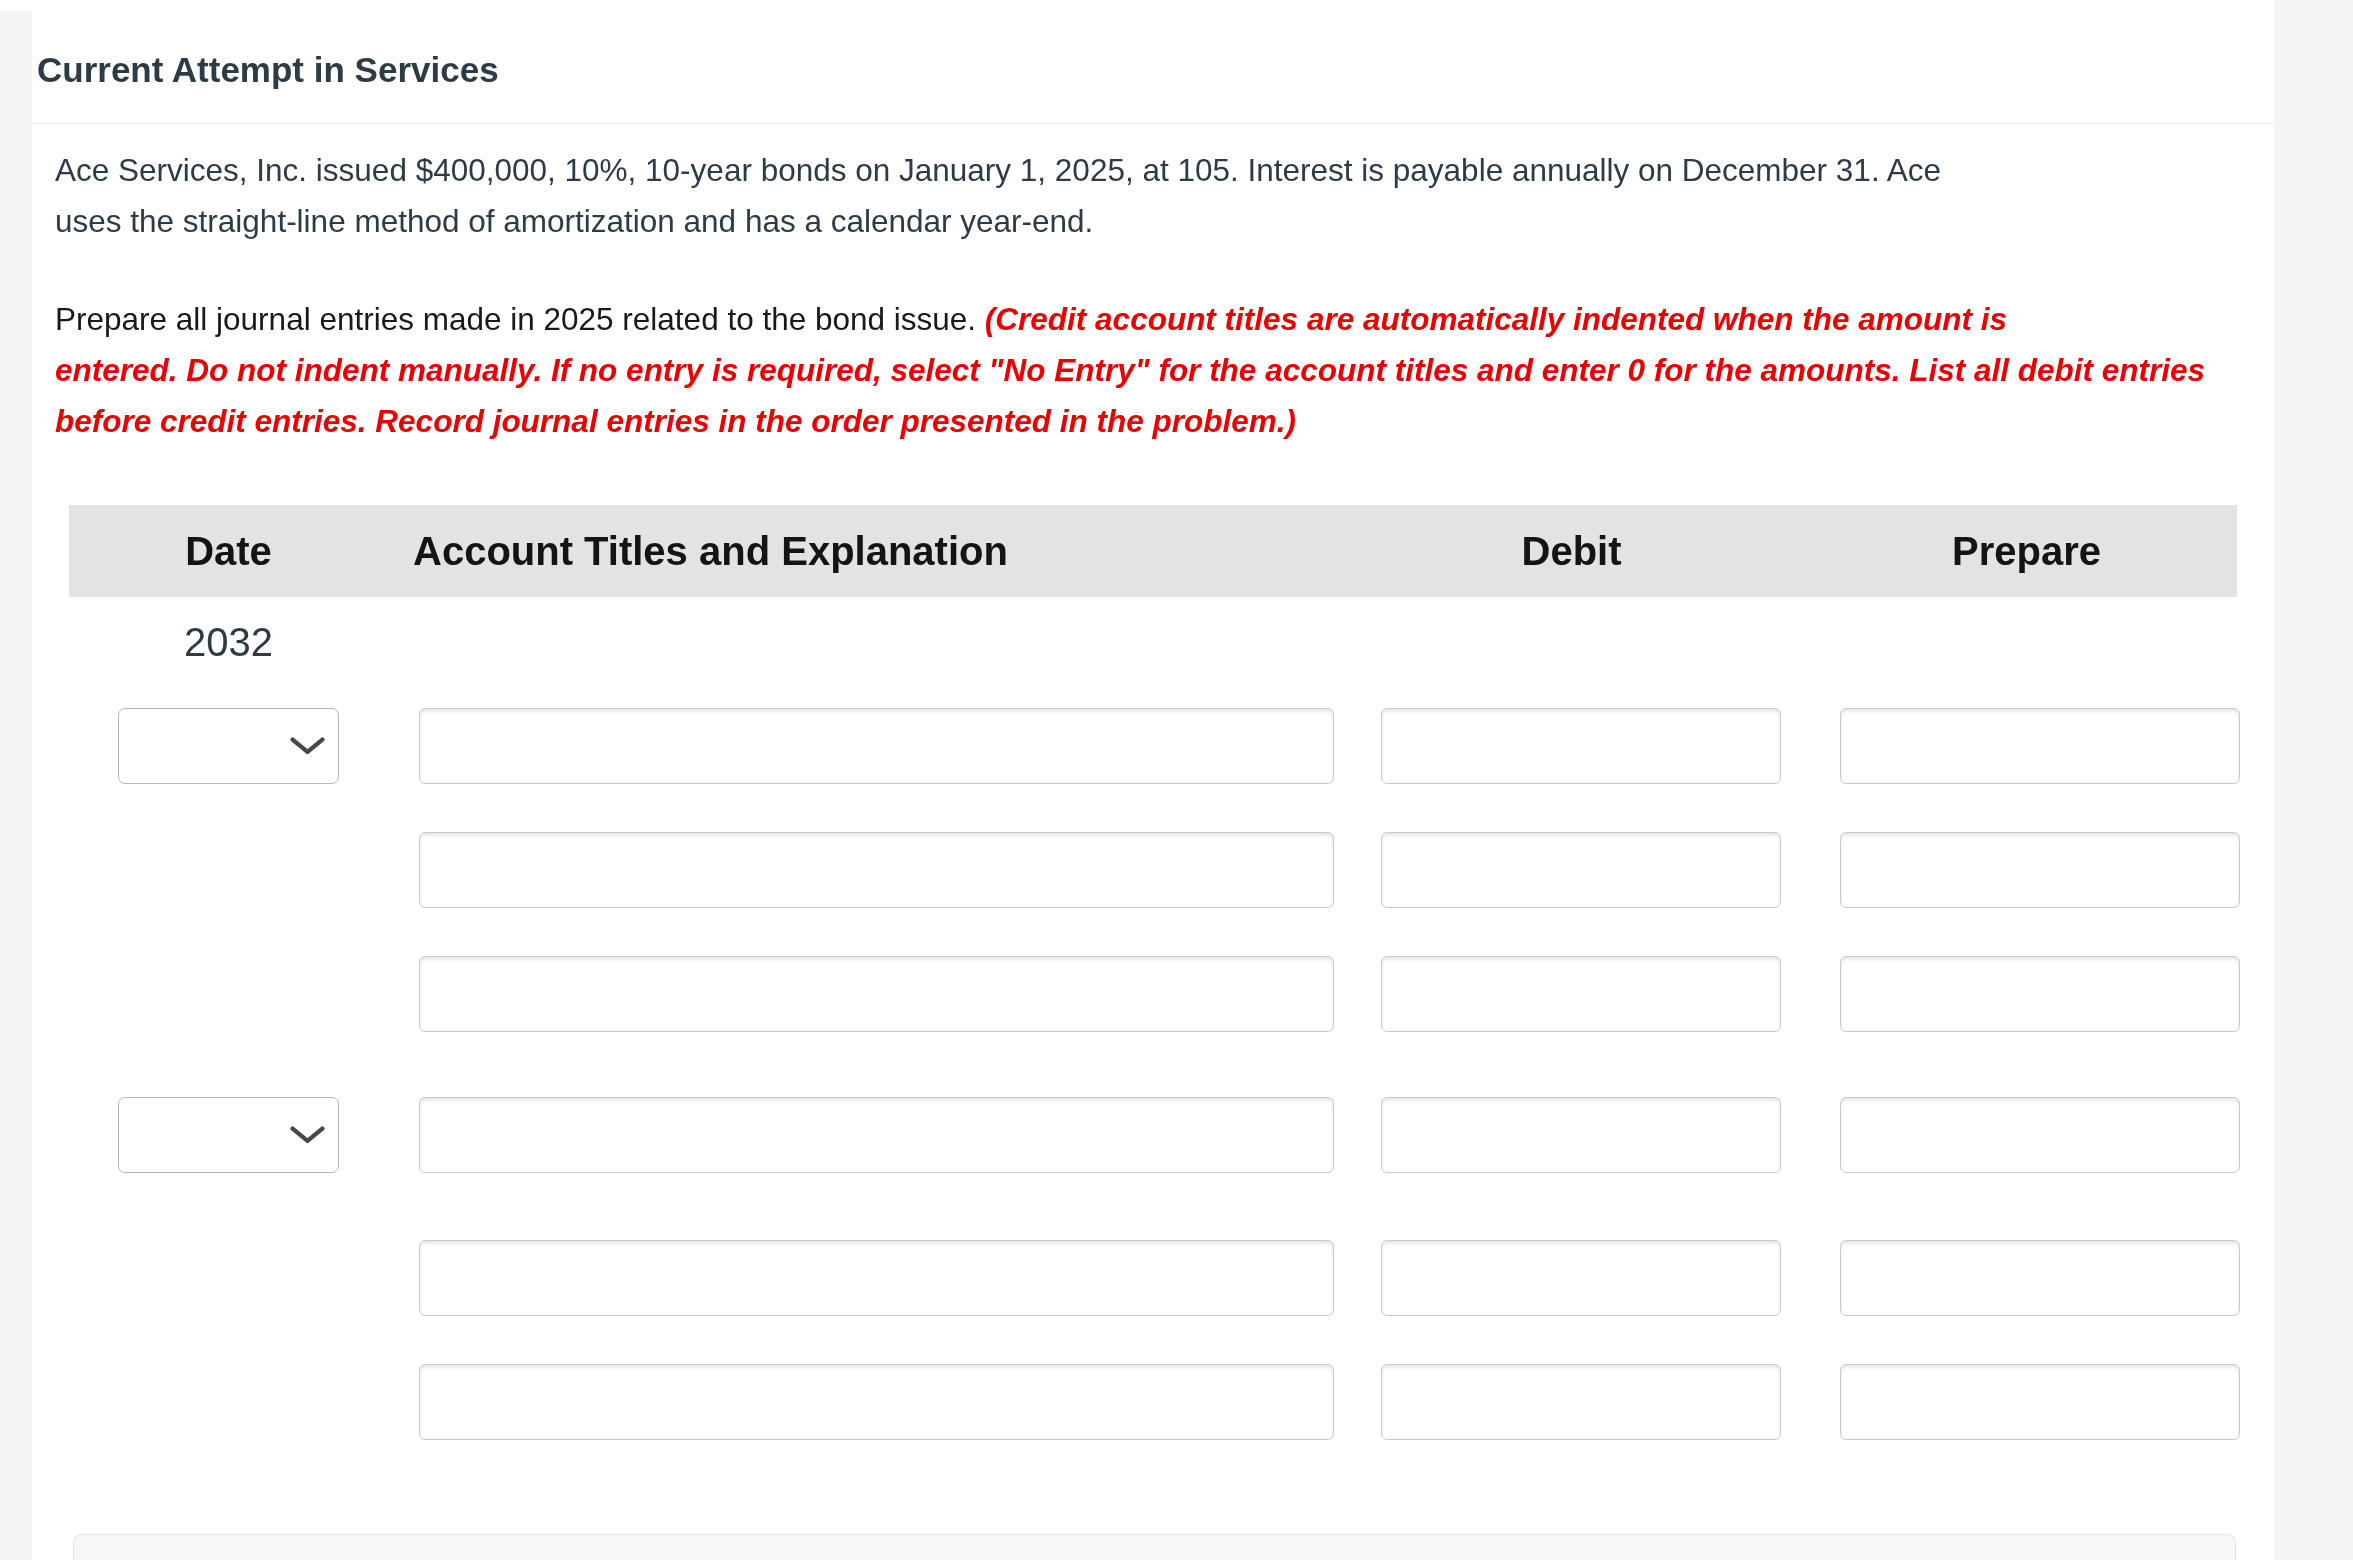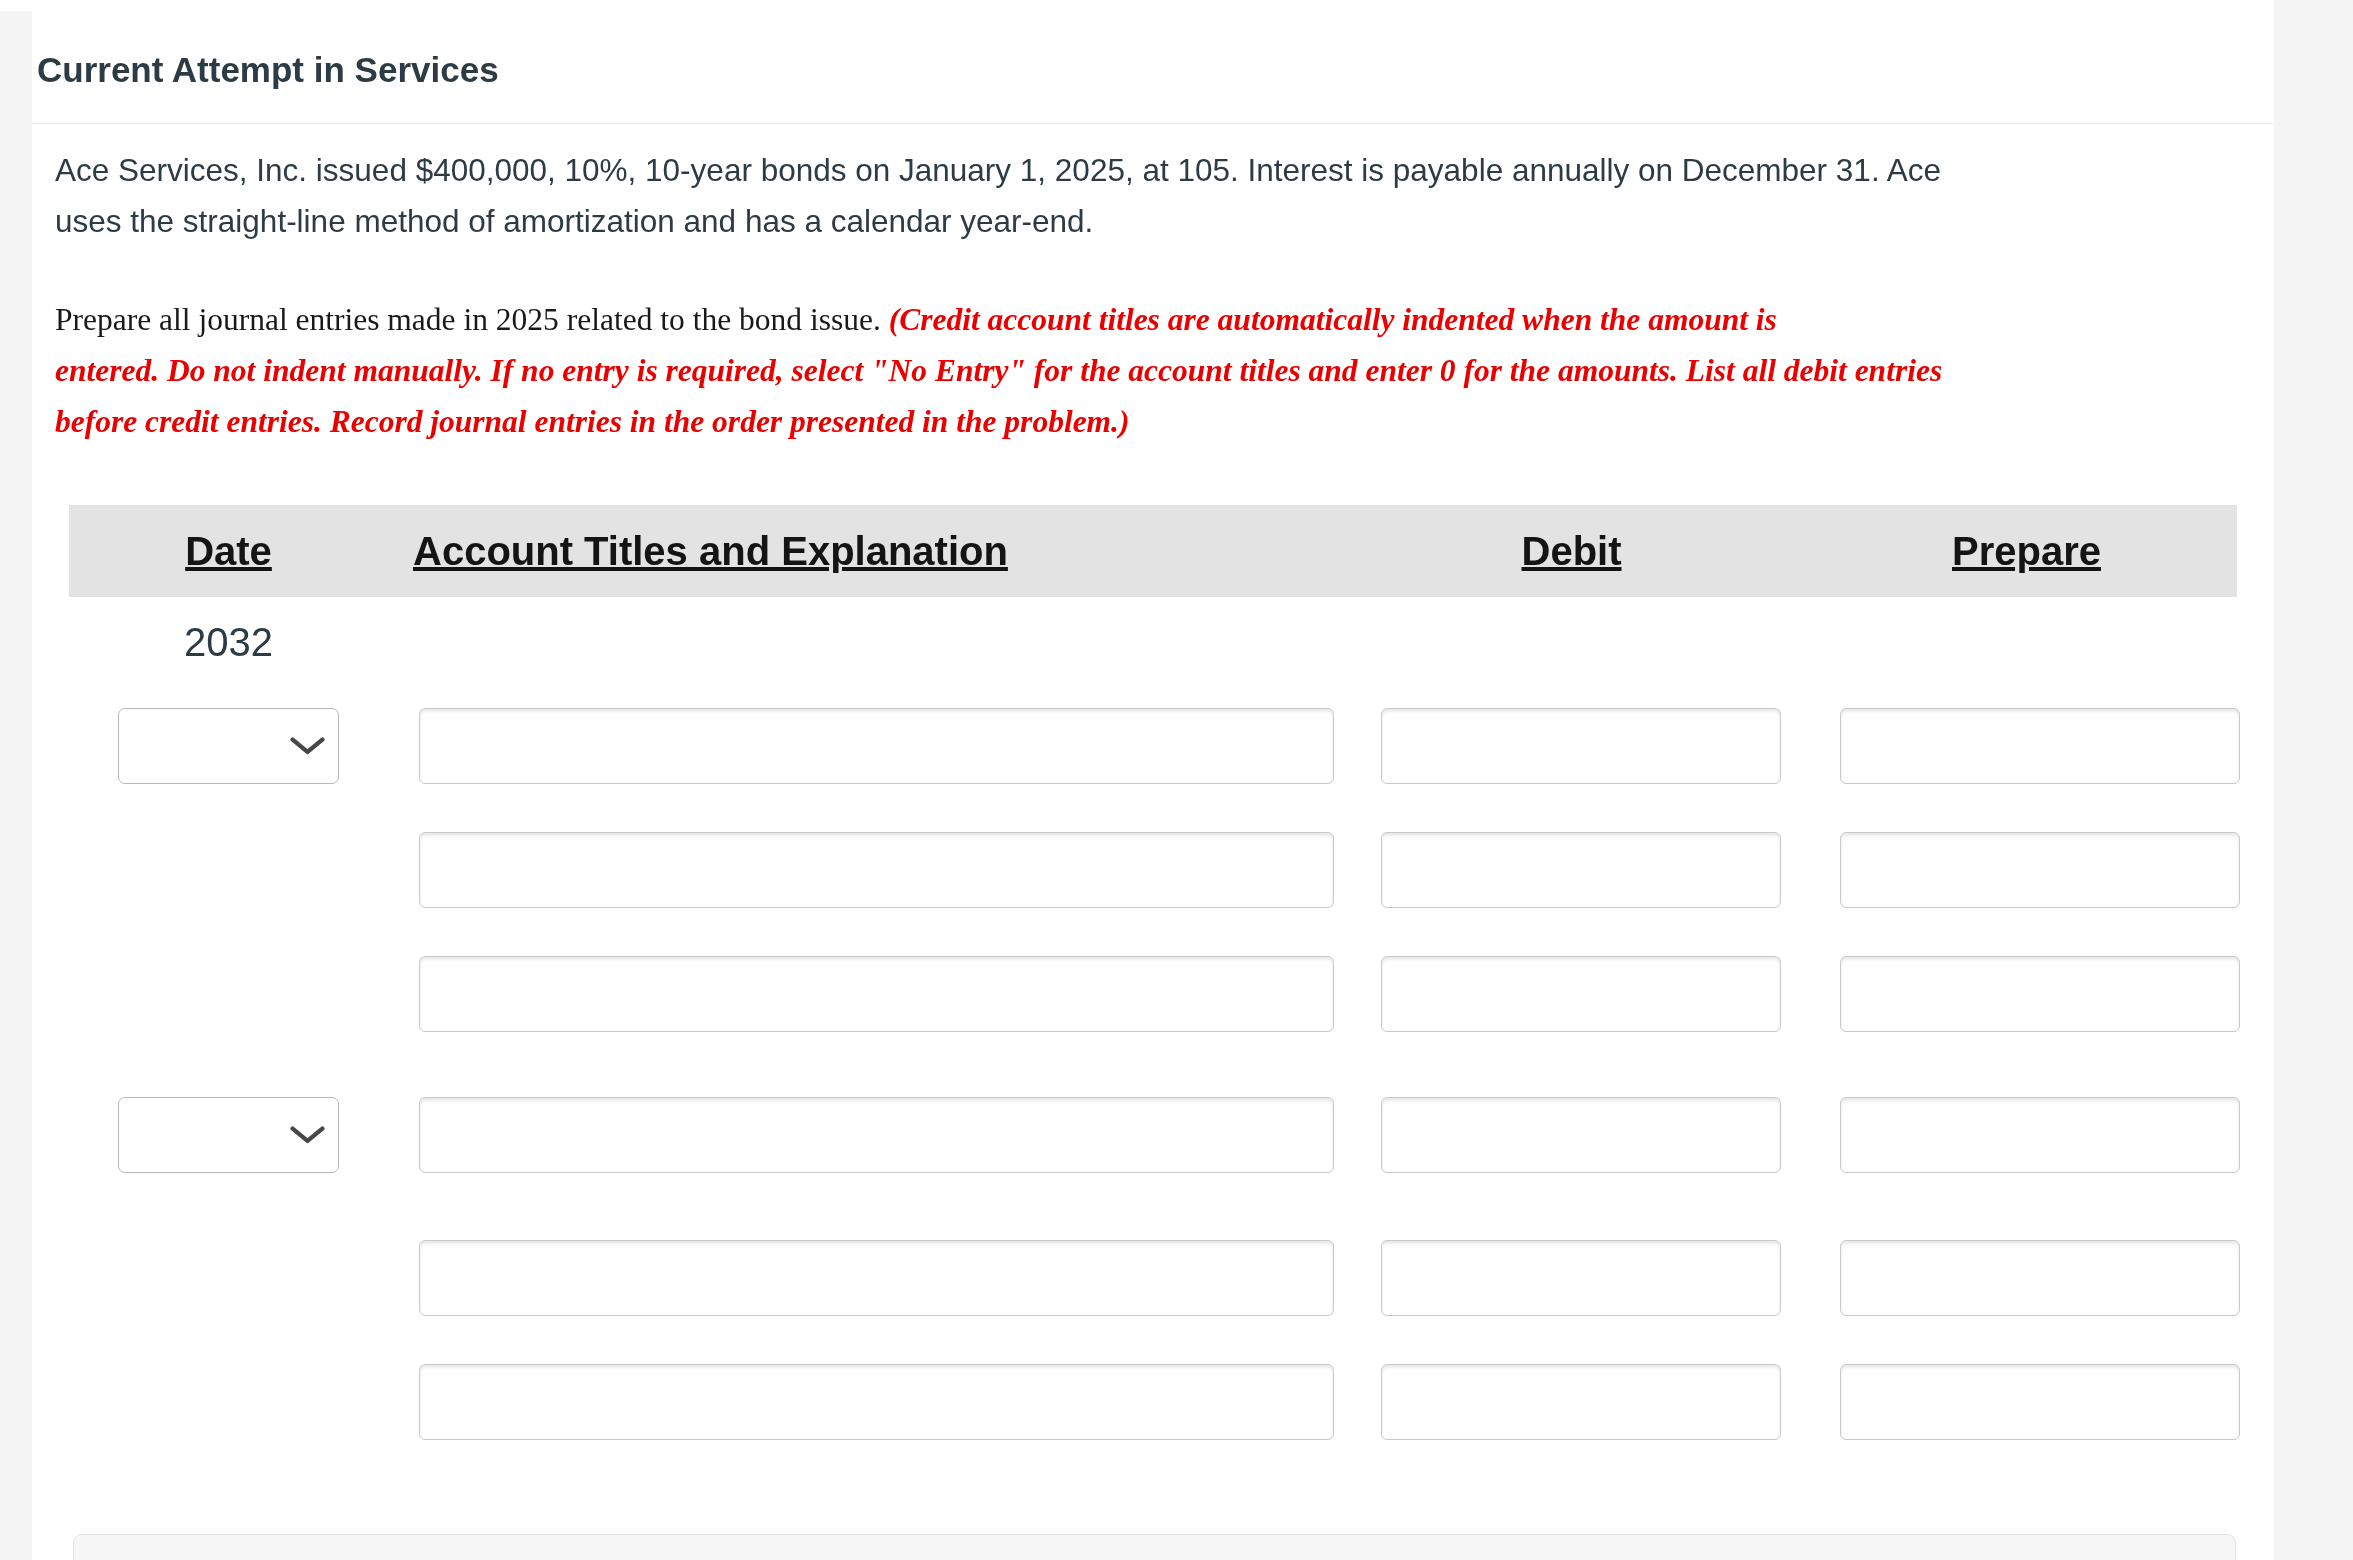--- a/index.html
+++ b/index.html
@@ -23,30 +23,30 @@
     position:absolute;left:32px;top:123px;width:2241px;height:0;
     border-top:1.7px solid #e8e8e8;
   }
 
   .para{
     position:absolute;left:55px;width:2160px;
     font-size:31.5px;line-height:51px;
     white-space:pre-line;
   }
   .para.problem{top:145px;color:#2d3b45;}
-  .para.instructions{top:294px;color:#17191c;font-family:Liberation Serif, serif;}
+  .para.instructions{top:294px;color:#17191c;}
   .red-em{color:#eb0000;font-weight:700;font-style:italic;}
 
   .table-header{
     position:absolute;left:69px;top:505px;width:2168px;height:92px;
     background:#e3e3e3;
   }
   .th{
     position:absolute;top:0;height:92px;line-height:92px;
-    font-size:40px;font-weight:700;color:#141414;text-decoration:underline;
+    font-size:40px;font-weight:700;color:#141414;
   }
   .th.date{left:49px;width:221px;text-align:center;}
   .th.account{left:344px;width:962px;text-align:left;}
   .th.debit{left:1312px;width:381px;text-align:center;}
   .th.credit{left:1767px;width:381px;text-align:center;}
 
   .year-label{
     position:absolute;left:118px;top:616px;width:221px;height:52px;
     text-align:center;font-size:40px;color:#2d3b45;line-height:52px;
   }

